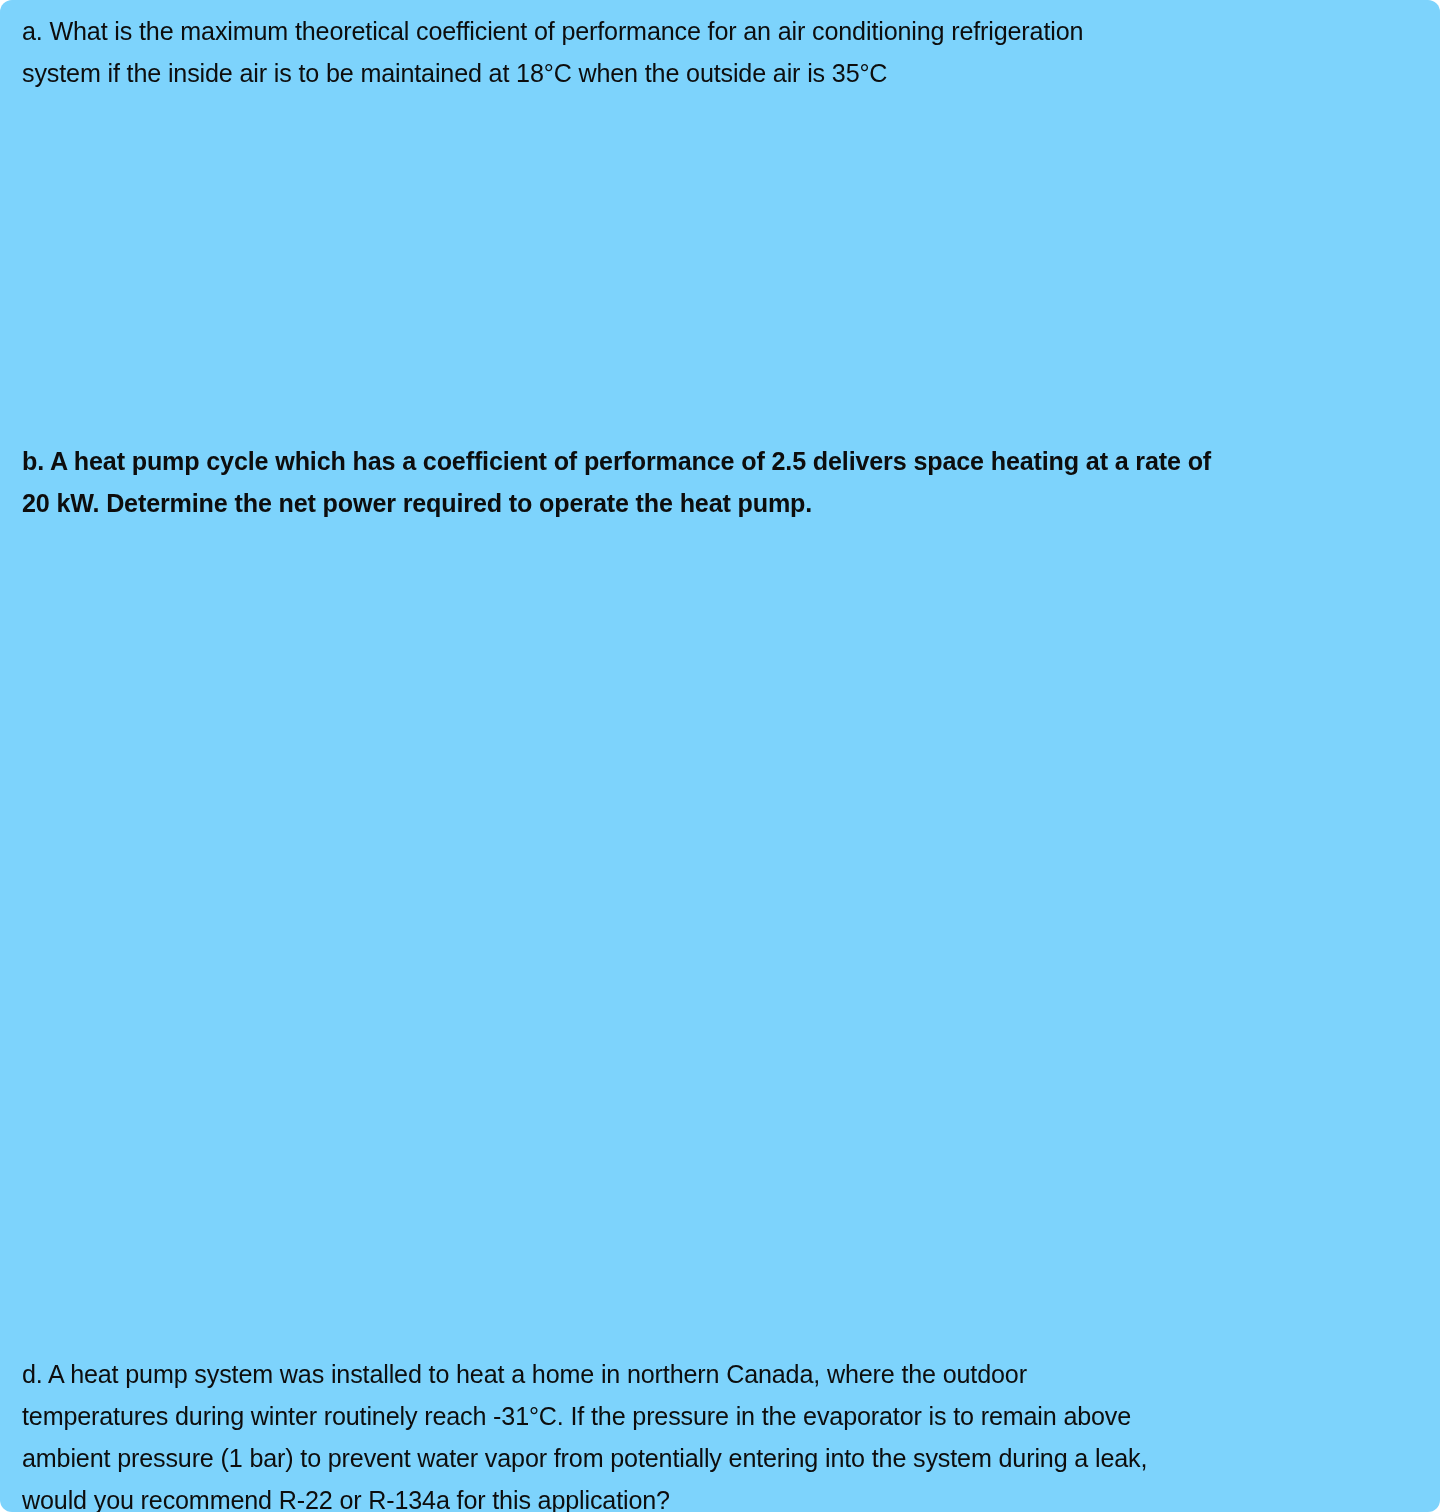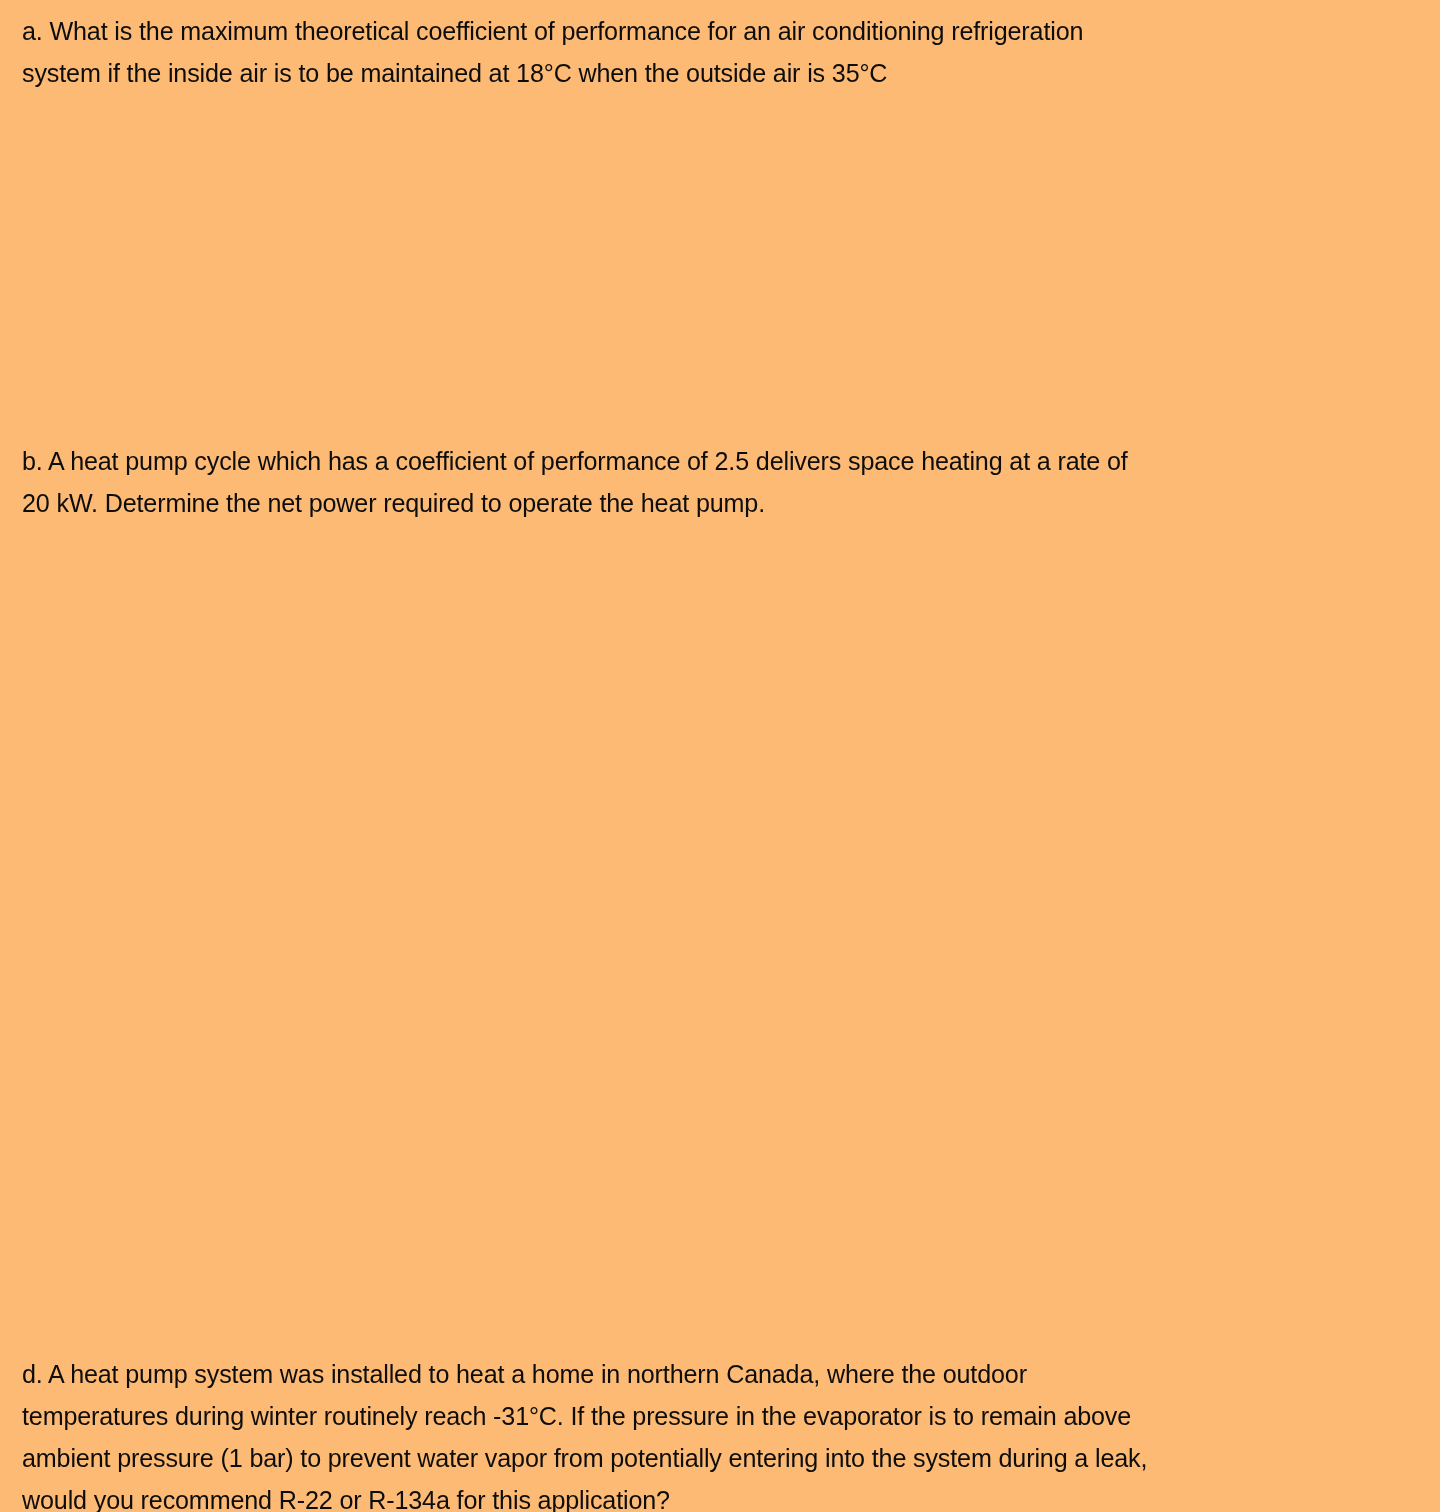--- a/index.html
+++ b/index.html
@@ -33,33 +33,33 @@
     font-size: 25.5px;
     line-height: 42px;
     letter-spacing: -0.15px;
     color: #0d0d0d;
     white-space: nowrap;
     transform: scaleX(0.985);
     transform-origin: left center;
   }
   
   #block-a { top: 10px; }
-  #block-b { top: 440px; }
+  #block-b { top: 440px; font-weight: bold; }
   #block-c { top: 865px; }
   #block-d { top: 1353px; }
 
   .answer-space {
     
     width: 100%;
   }
 </style>
 </head>
 <body>
 
-<div class="page" style="background: #fdba74;">
+<div class="page" style="background: #7dd3fc; border-radius: 12px;">
 
   <div class="question-block" id="block-a">
     <div class="q-line" style="color: rgb(13, 13, 13);">a. What is the maximum theoretical coefficient of performance for an air conditioning refrigeration</div>
     <div class="q-line" style="color: rgb(13, 13, 13);">system if the inside air is to be maintained at 18°C when the outside air is 35°C</div>
   </div>
 
   <div class="answer-space" style="position:absolute; left:22px; top:100px; height:330px;"></div>
 
   <div class="question-block" id="block-b">
     <div class="q-line" style="color: rgb(13, 13, 13);">b. A heat pump cycle which has a coefficient of performance of 2.5 delivers space heating at a rate of</div>

